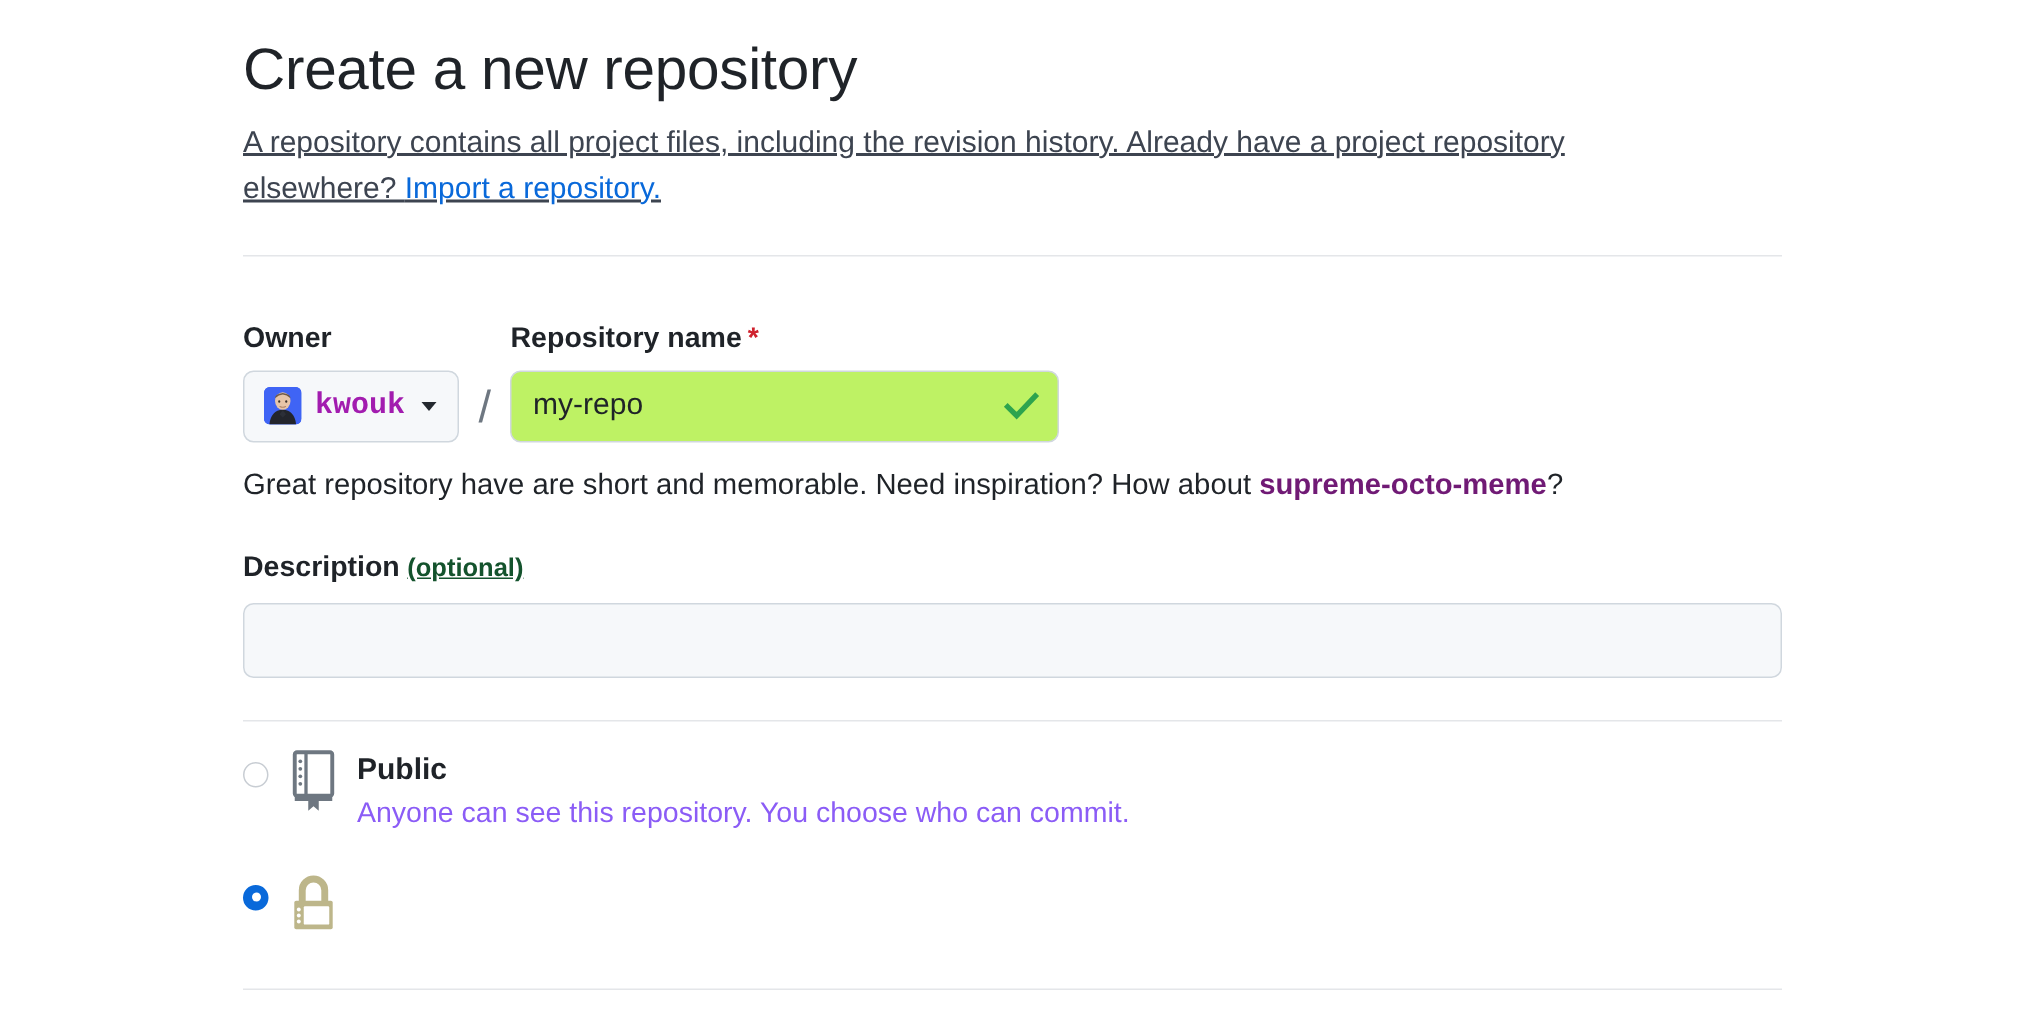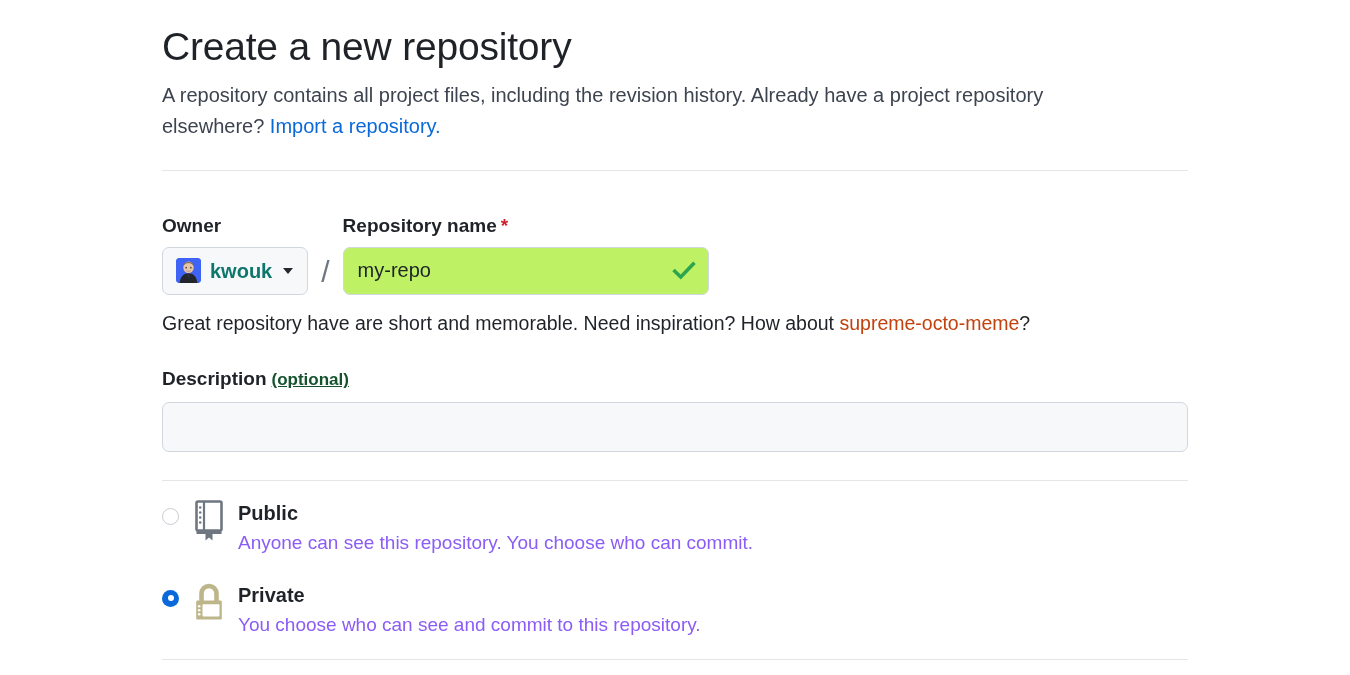--- a/index.html
+++ b/index.html
@@ -41,20 +41,21 @@
     padding-top: 26px;
   }
 
   .page-subtitle {
     font-size: 20px;
     line-height: 31px;
     color: #3d4450;
     margin: 11px 0 0 0;
     max-width: 960px;
     font-weight: 400;
+    text-decoration: underline;
   }
 
   .link {
     color: #0969da;
     text-decoration: none;
   }
 
   .divider {
     border: 0;
     border-top: 1px solid #e4e6e9;
@@ -105,23 +106,24 @@
     height: 25px;
     border-radius: 4px;
     overflow: hidden;
     flex: 0 0 auto;
     display: block;
   }
 
   .owner-name {
     font-size: 20px;
     font-weight: 700;
-    color: #0f766e;
+    color: #a21caf;
     line-height: 1;
     white-space: nowrap;
+    font-family: Liberation Mono, monospace;
   }
 
   .caret {
     width: 0; height: 0;
     border-left: 5px solid transparent;
     border-right: 5px solid transparent;
     border-top: 6px solid #24292f;
     margin-left: 2px;
     flex: 0 0 auto;
   }
@@ -165,22 +167,22 @@
     pointer-events: none;
   }
 
   .hint-line {
     font-size: 19.5px;
     line-height: 1.35;
     color: #1f2328;
     margin-top: 15px;
   }
   .suggest {
-    color: #c2410c;
-    font-weight: 400;
+    color: #701a75;
+    font-weight: 700;
   }
 
   
   .desc-block { margin-top: 33px; }
 
   .desc-label {
     font-size: 19px;
     font-weight: 700;
     color: #1f2328;
     line-height: 1;
@@ -360,24 +362,20 @@
       <div class="vis-option">
         <span class="radio on"></span>
         <svg class="vis-icon" viewBox="0 0 34 42">
           <path d="M9.5 20 L9.5 12.5 A7.5 7.5 0 0 1 24.5 12.5 L24.5 20" fill="none" stroke="#bdb68a" stroke-width="4.6"></path>
           <rect x="4.2" y="19.5" width="25.6" height="19" rx="1.2" fill="#bdb68a"></rect>
           <rect x="10.5" y="23.2" width="17" height="12.2" rx="0.8" fill="#ffffff"></rect>
           <circle cx="7.2" cy="25.3" r="1.3" fill="#ffffff"></circle>
           <circle cx="7.2" cy="29.3" r="1.3" fill="#ffffff"></circle>
           <circle cx="7.2" cy="33.3" r="1.3" fill="#ffffff"></circle>
         </svg>
-        <div class="vis-text">
-          <div class="vis-title">Private</div>
-          <div class="vis-desc">You choose who can see and commit to this repository.</div>
-        </div>
       </div>
 
     </div>
 
   </div>
 
   <hr class="divider divider-bottom">
 
 </div>
 

